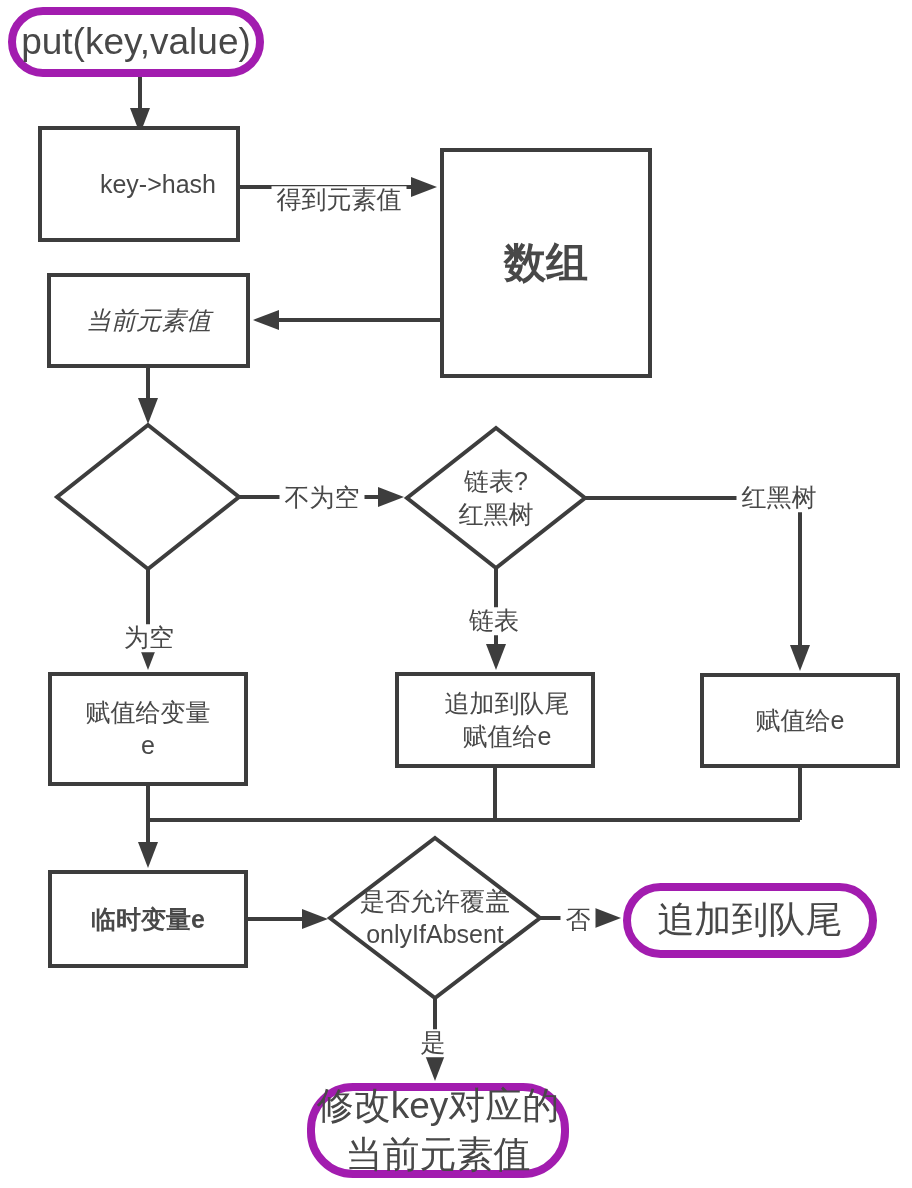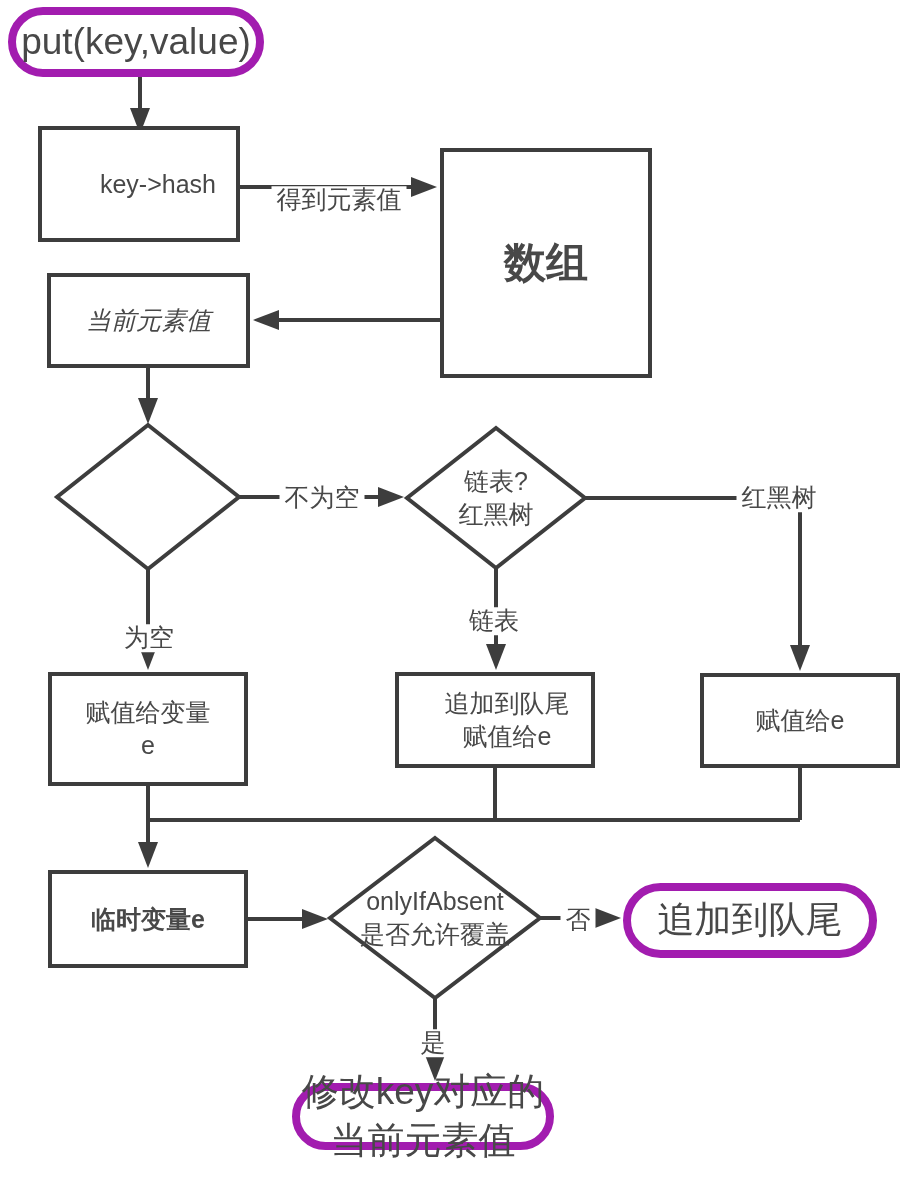--- a/index.html
+++ b/index.html
@@ -96,22 +96,22 @@
     <span>当前元素值</span>
   </div>
 
 
   <div class="node diamond-label" style="left:407px;top:428px;width:178px;height:140px;">
     <span>链表?</span>
     <span>红黑树</span>
   </div>
 
   <div class="node diamond-label" style="left:330px;top:838px;width:210px;height:160px;">
+    <span>是否允许覆盖</span>
     <span>onlyIfAbsent</span>
-    <span>是否允许覆盖</span>
   </div>
 
   <div class="node rect" style="left:48px;top:672px;width:200px;height:114px;">
     <span>赋值给变量</span>
     <span>e</span>
   </div>
 
   <div class="node rect" style="left:395px;top:672px;width:200px;height:96px;padding-left:24px;">
     <span>追加到队尾</span>
     <span>赋值给e</span>
@@ -122,21 +122,21 @@
   </div>
 
   <div class="node rect" style="left:48px;top:870px;width:200px;height:98px;font-weight:bold;">
     <span>临时变量e</span>
   </div>
 
   <div class="node stadium" style="left:623px;top:883px;width:254px;height:75px;border-radius:38px;">
     <span>追加到队尾</span>
   </div>
 
-  <div class="node stadium" style="left:292px;top:1083px;width:262px;height:67px;border-radius:46px;">
+  <div class="node stadium" style="left:307px;top:1083px;width:262px;height:95px;border-radius:46px;">
     <span>修改key对应的</span>
     <span>当前元素值</span>
   </div>
 
   <div class="edge-label" style="left:339px;top:188px;margin-top:12px;">得到元素值</div>
   <div class="edge-label" style="left:322px;top:498px;">不为空</div>
   <div class="edge-label" style="left:149px;top:624px;margin-top:14px;">为空</div>
   <div class="edge-label" style="left:494px;top:621px;">链表</div>
   <div class="edge-label" style="left:779px;top:498px;">红黑树</div>
   <div class="edge-label" style="left:578px;top:920px;">否</div>

